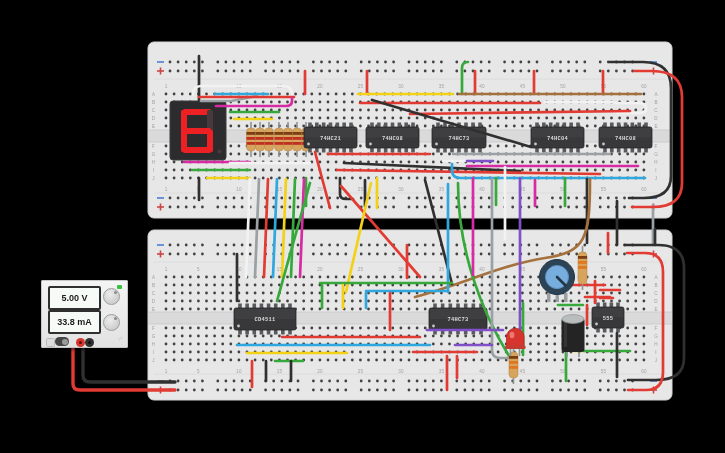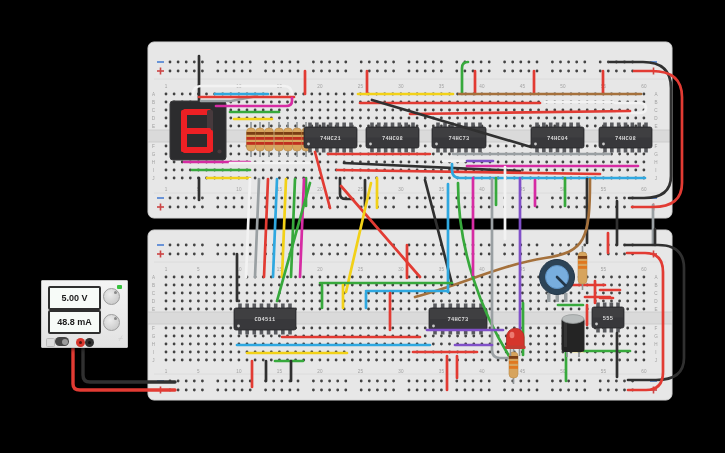--- a/index.html
+++ b/index.html
@@ -2138,21 +2138,21 @@
         <ellipse cx="512" cy="335" rx="2.4" ry="3.2" fill="#f0867c" opacity="0.85"></ellipse>
       </g>
     </g>
   </svg>
 
 <div class="psu">
   <div class="psu-screen v">
     <span>5.00 V</span>
   </div>
   <div class="psu-screen a">
-    <span>48.8 mA</span>
+    <span>33.8 mA</span>
   </div>
   <div class="psu-knob k1"></div>
   <div class="psu-knob k2"></div>
   <div class="psu-led"></div>
   <div class="psu-switch">
     <span class="plate"></span>
     <span class="pill"></span>
   </div>
   <div class="psu-terminal pos"></div>
   <div class="psu-terminal neg"></div>

